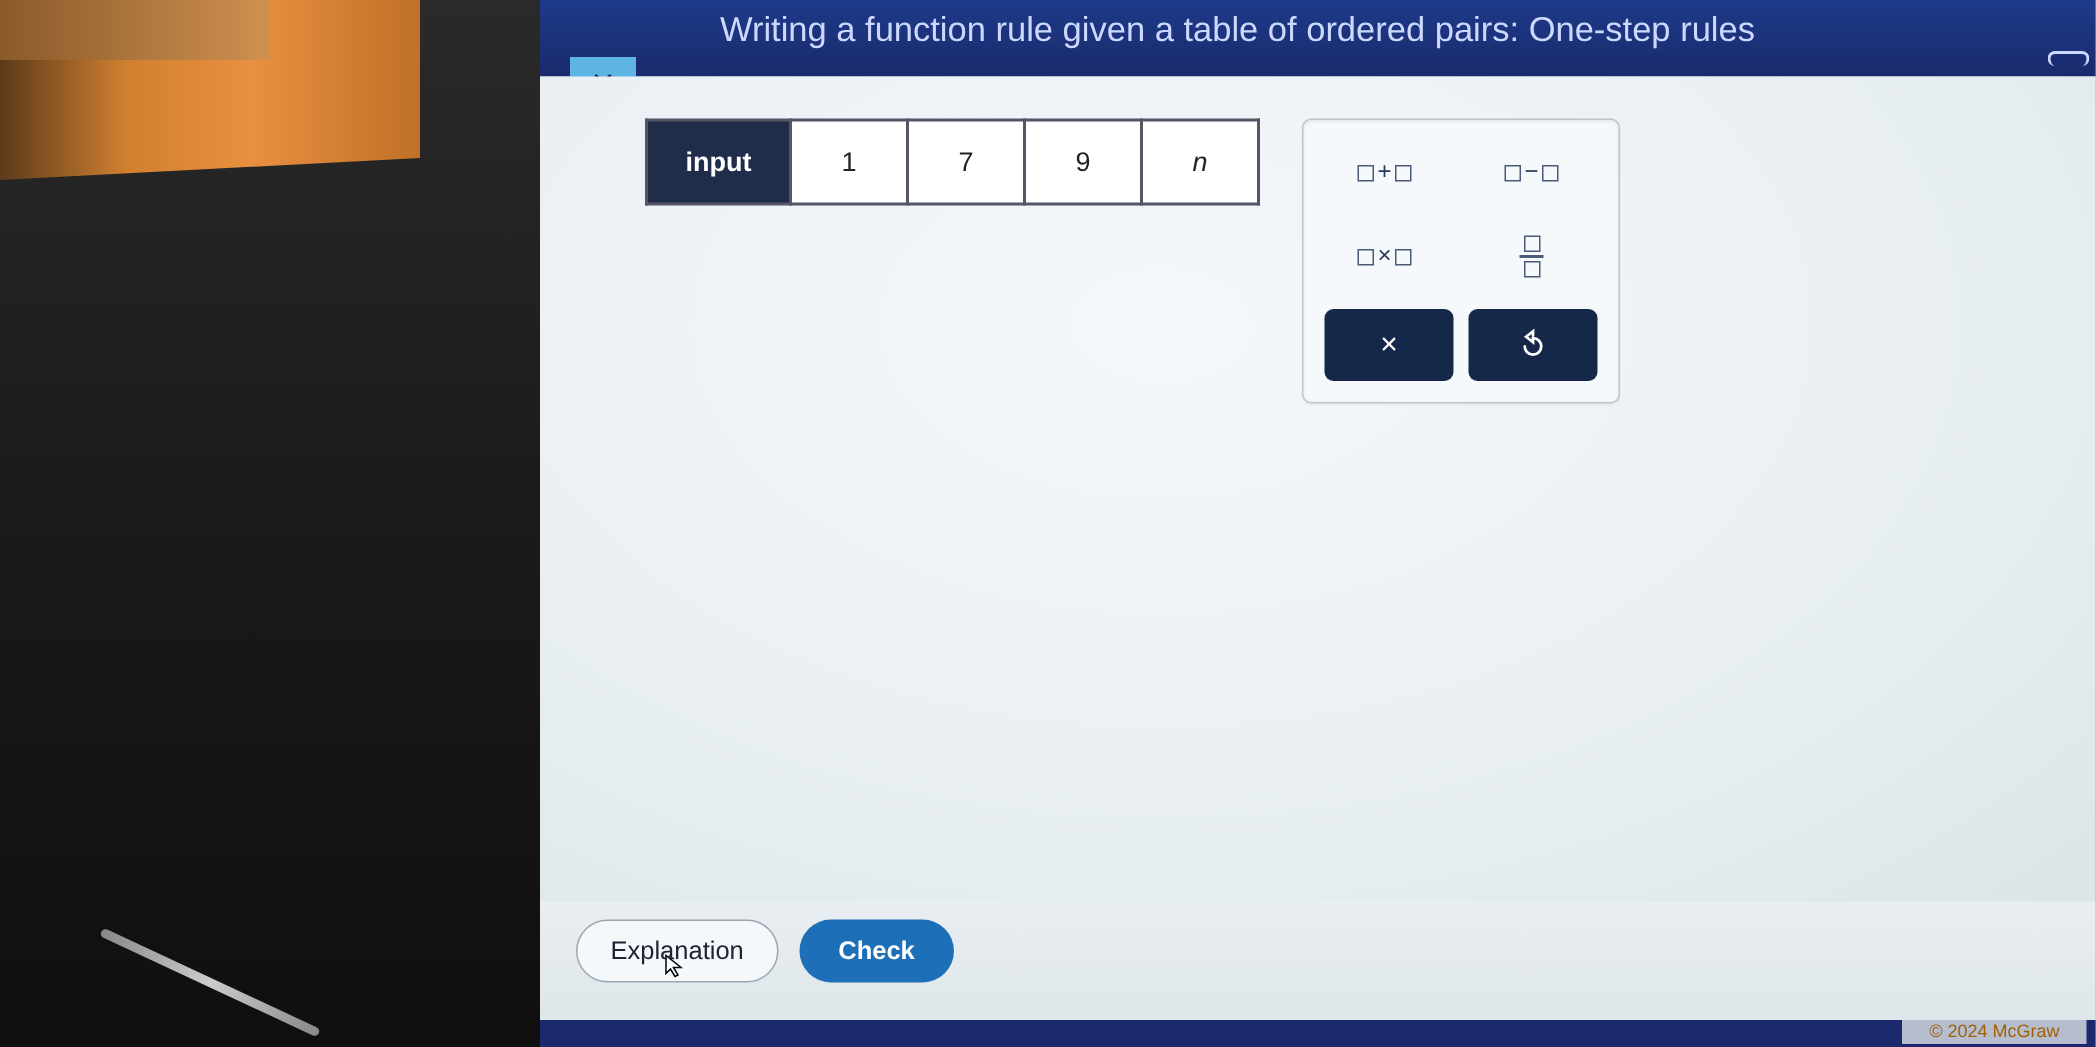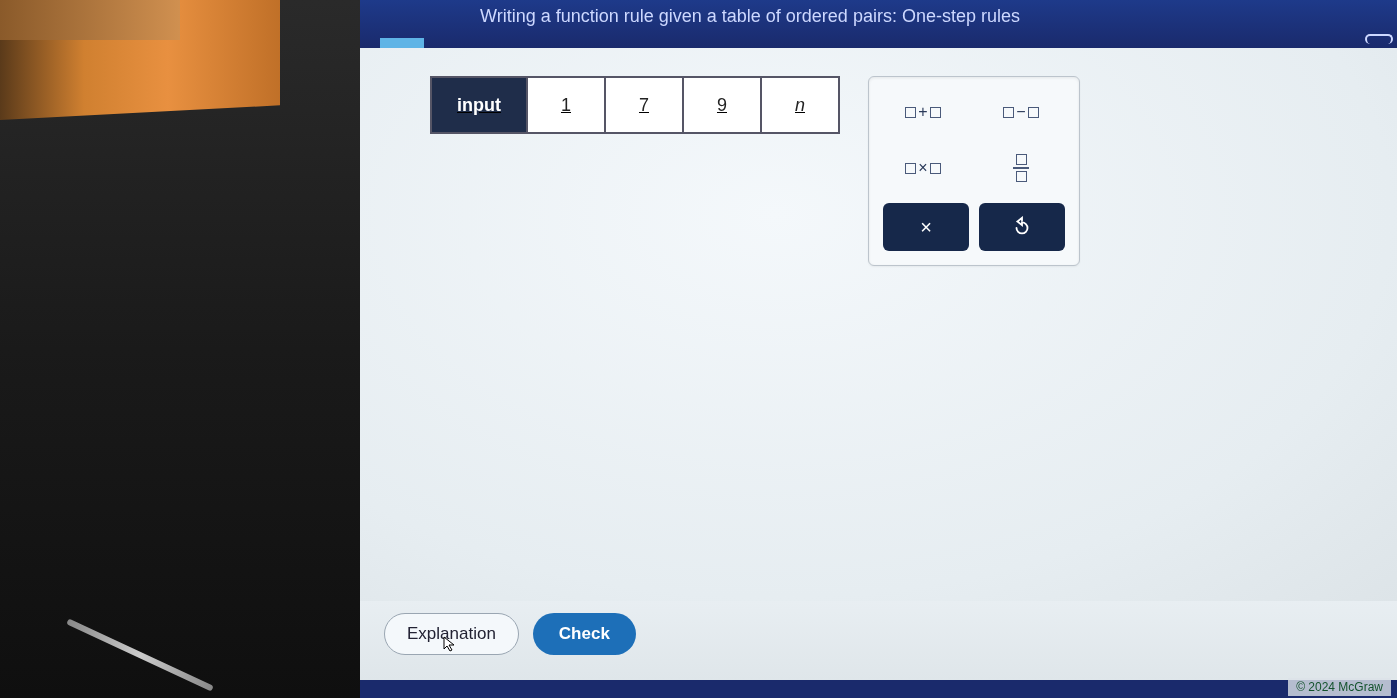--- a/index.html
+++ b/index.html
@@ -36,21 +36,21 @@
     left: 360px; top: 0; right: 0; bottom: 0;
     background: #e8eef2;
     display: flex;
     flex-direction: column;
   }
   .header {
     background: #1a2a6c;
     background: linear-gradient(180deg,#1e3a8a,#1a2a6c);
     color: #cdd8ff;
     padding: 0 20px 18px 20px;
-    font-size: 18px;
+    font-size: 23px;
     position: relative;
     min-height: 48px;
     display:flex;
     align-items:flex-start;
   }
   .header-title {
     padding-top:6px;
     padding-left:100px;
   }
   .header-cap {
@@ -76,21 +76,20 @@
   .prompt {
     font-size: 19px;
     color: #222;
     margin-bottom: 26px;
   }
   .prompt .underline { text-decoration: underline; color:#222; }
   .italic-var { font-style: italic; }
   .work-row { display:flex; gap:28px; align-items:flex-start; margin-left:30px;}
   table.values {
     border-collapse: collapse;
-    text-decoration: underline;
   }
   table.values th, table.values td {
     border: 2px solid #556;
     width: 78px; height: 56px;
     text-align: center;
     font-size: 18px;
     background:#fff;
     color:#222;
   }
   table.values th {
@@ -139,22 +138,22 @@
     position:relative;
   }
   .btn-outline .cursor {
     position:absolute; left:58px; top:22px; font-size:14px; color:#222;
   }
   .btn-primary {
     padding: 10px 26px; border:none; border-radius:999px;
     background:#1d6fb8; color:#fff; font-size:17px; font-weight:600; cursor:pointer;
   }
   .copyright {
-    position:absolute; right:6px; bottom:2px; font-size:12px; color:#14532d;
-    background:rgba(220,226,232,.8); padding:2px 8px;
+    position:absolute; right:6px; bottom:2px; font-size:12px; color:#a16207;
+    background:rgba(220,226,232,.8); padding:2px 18px;
   }
   .bottom-strip{
     height:18px; background:#1a2a6c;
     display:flex; align-items:center; padding:0 12px; gap:10px;
   }
 </style>
 </head>
 <body>
 
 <div class="photo-bg">

